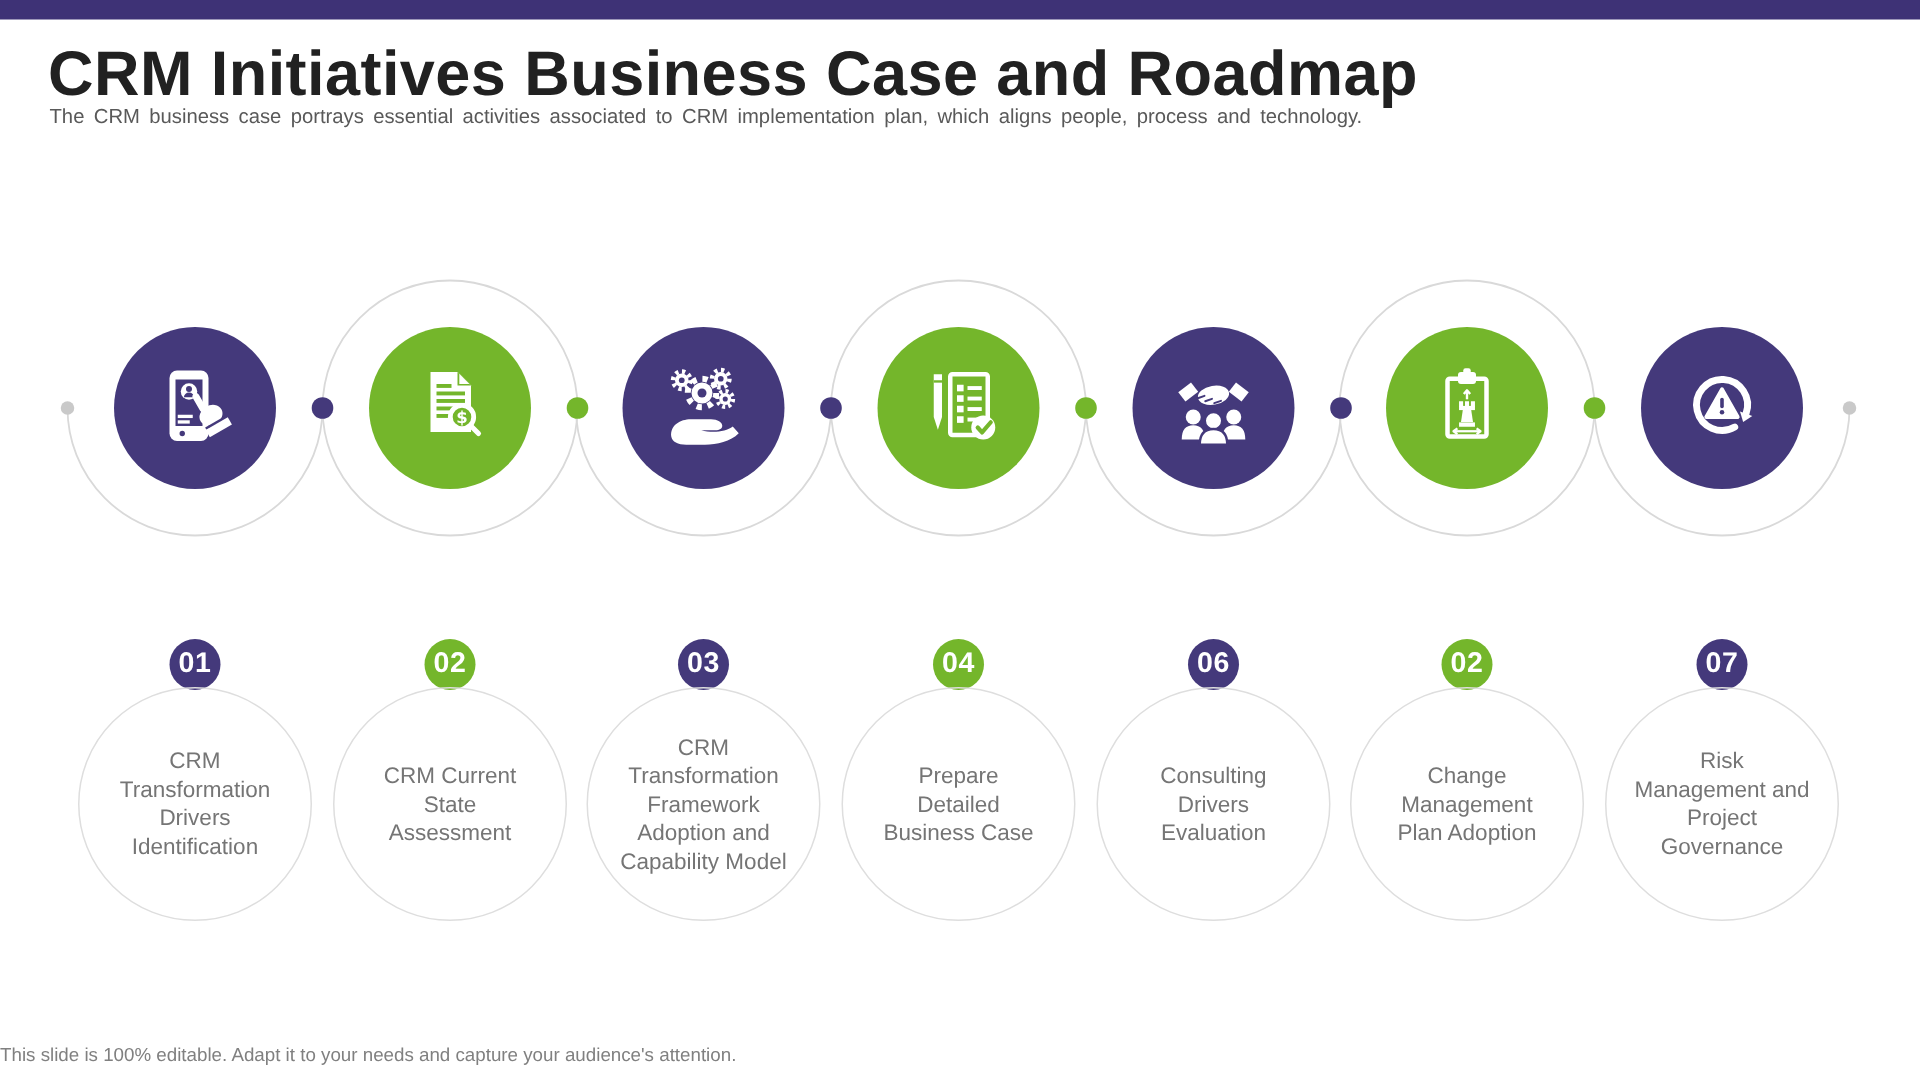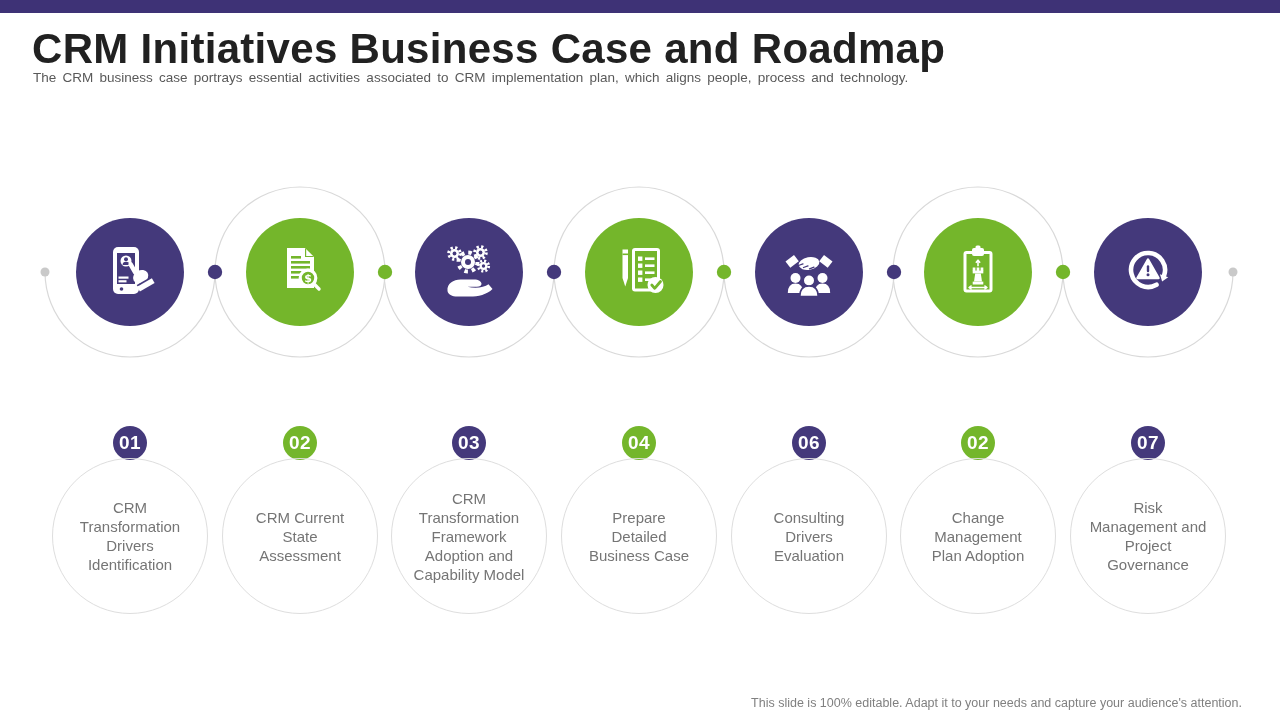--- a/index.html
+++ b/index.html
@@ -14,21 +14,21 @@
   .title{position:absolute;left:32px;top:25px;font-size:42px;font-weight:bold;letter-spacing:.3px;color:var(--title-text);}
   .subtitle{position:absolute;left:33px;top:70px;font-size:13.5px;color:var(--subtitle-text);word-spacing:2.5px;}
   .band-svg{position:absolute;left:0;top:0;width:1280px;height:720px;pointer-events:none;}
   .c-purple{fill:var(--purple);} .c-green{fill:var(--green);}
   .badge{position:absolute;top:426px;width:34px;height:34px;border-radius:50%;
          color:#fff;font-size:19px;font-weight:bold;text-align:center;line-height:34px;letter-spacing:.5px;}
   .badge.purple{background:var(--purple);} .badge.green{background:var(--green);}
   .step-circle{position:absolute;top:458px;width:156px;height:156px;border-radius:50%;
          border:1px solid #dedede;display:flex;align-items:center;justify-content:center;}
   .step-label{max-width:122px;text-align:center;font-size:15px;line-height:19px;color:var(--step-text);white-space:pre-line;}
-  .footer{position:absolute;left:0;top:696px;width:1242px;text-align:right;font-size:12.5px;color:var(--footer-text);}
+  .footer{position:absolute;left:0;top:696px;width:1242px;text-align:left;font-size:12.5px;color:var(--footer-text);}
 </style>
 </head>
 <body>
 
 <div class="topbar"></div>
 <h1 class="title">CRM Initiatives Business Case and Roadmap</h1>
 <p class="subtitle">The CRM business case portrays essential activities associated to CRM implementation plan, which aligns people, process and technology.</p>
 
 <svg class="band-svg" viewBox="0 0 1280 720" xmlns="http://www.w3.org/2000/svg">
 

